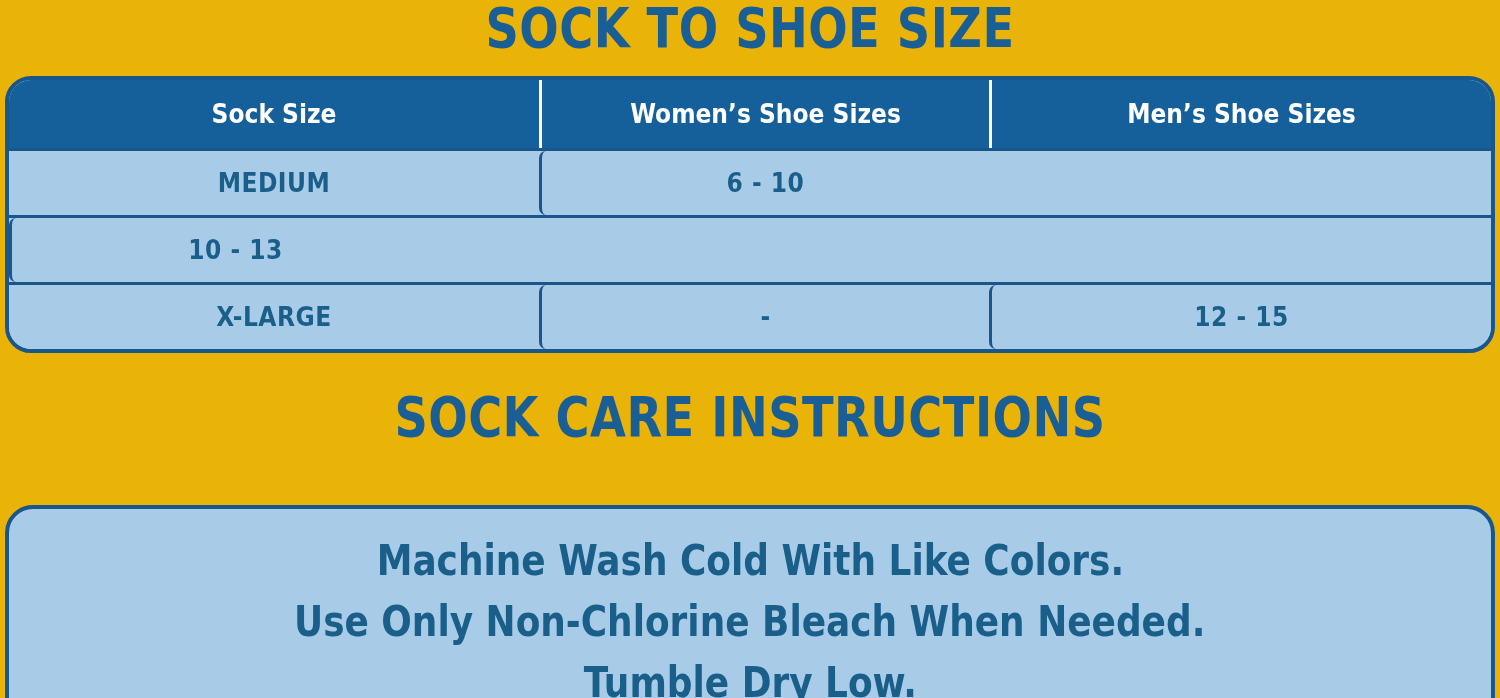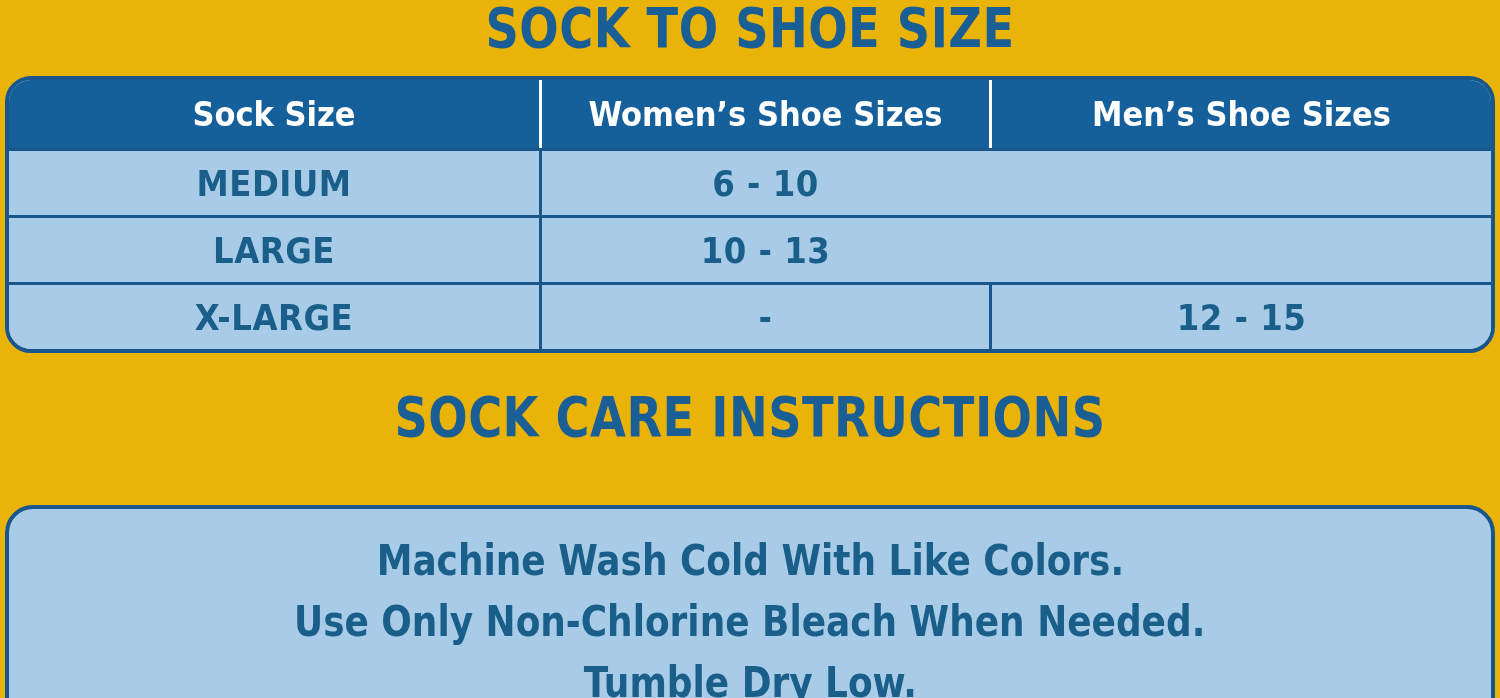--- a/index.html
+++ b/index.html
@@ -80,34 +80,35 @@
     box-sizing: border-box;
     text-align: center;
     white-space: nowrap;
   }
   .c1 { width: 530px; }
   .c2 { width: 450px; }
   .c3 { flex: 1; }
 
   .trow.head .cell {
     color: #ffffff;
-    font-size: 34px;
+    font-size: 26px;
     font-weight: 700;
     font-stretch: condensed;
   }
   .trow.head .c2, .trow.head .c3 {
     border-left: 3px solid #ffffff;
   }
 
   .trow.body .cell {
     color: #1a5e8a;
-    font-size: 36px;
+    font-size: 26px;
     font-weight: 700;
     font-stretch: condensed;
     letter-spacing: 0.5px;
+    border-radius: 7px;
   }
   .trow.body .c2, .trow.body .c3 {
     border-left: 3px solid #18568c;
   }
 
   
   .care-box {
     position: absolute;
     left: 5px;
     top: 464px;
@@ -149,21 +150,20 @@
       <div class="cell c2">Women’s Shoe Sizes</div>
       <div class="cell c3">Men’s Shoe Sizes</div>
     </div>
 
     <div class="trow body">
       <div class="cell c1">MEDIUM</div>
       <div class="cell c2">6 - 10</div>
     </div>
 
     <div class="trow body">
-      <div class="cell c1">LARGE</div>
       <div class="cell c2">10 - 13</div>
     </div>
 
     <div class="trow body">
       <div class="cell c1">X-LARGE</div>
       <div class="cell c2">-</div>
       <div class="cell c3">12 - 15</div>
     </div>
 
   </div>

